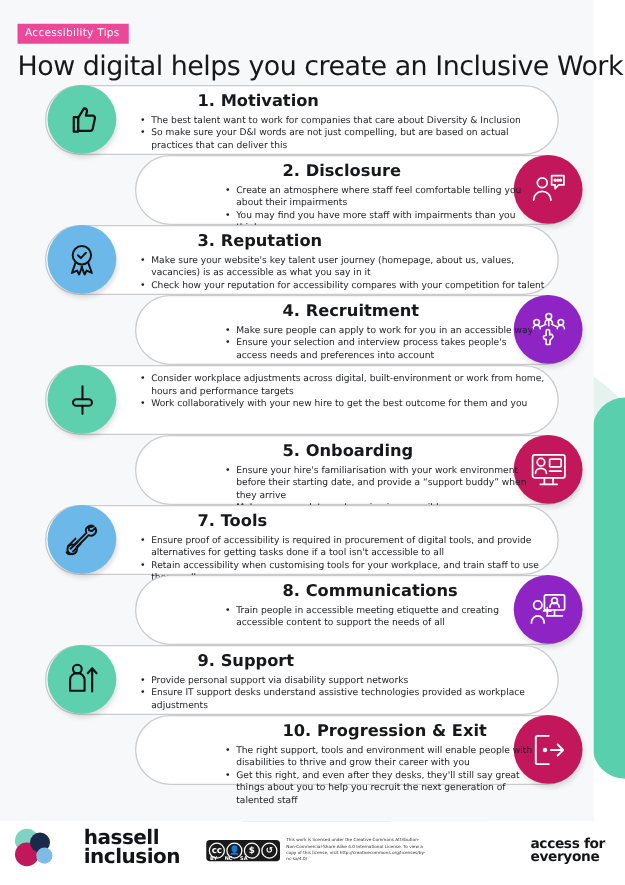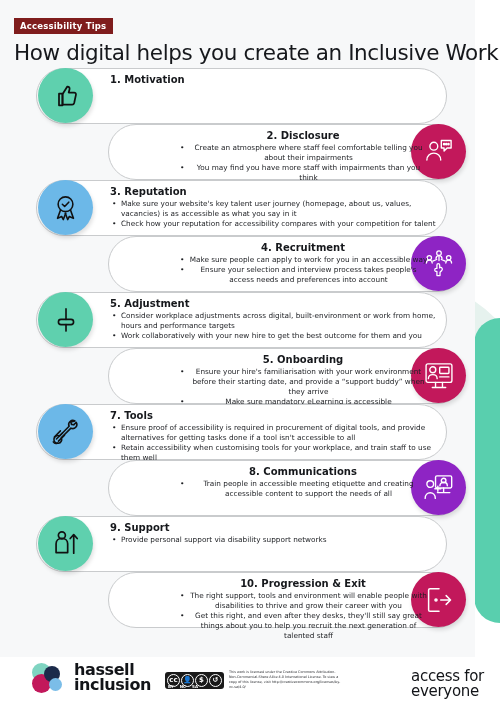--- a/index.html
+++ b/index.html
@@ -75,24 +75,24 @@
   }
 
   
   #header {
     position: relative;
     z-index: 4;
     padding: 14px 0 0 14px;
   }
   #eyebrow-badge {
     display: inline-block;
-    background: #7f1d1d;
+    background: #ec4899;
     color: #ffffff;
     font-size: 8.5px;
-    font-weight: bold;
+    font-weight: normal;
     letter-spacing: 0.2px;
     padding: 3px 7px 3px 6px;
   }
   #page-title {
     font-size: 21.5px;
     font-weight: 400;
     color: #16181c;
     letter-spacing: -0.4px;
     margin-top: 6px;
     white-space: nowrap;
@@ -136,27 +136,28 @@
   .step.left  .badge { left: 38px; }
   .step.right .badge { right: 24px; }
 
   .badge svg { display: block; }
 
   .body {
     position: absolute;
     top: 6px;
   }
   .step.left  .body { left: 110px; right: 50px; }
-  .step.right .body { left: 178px; right: 62px; text-align: center; }
+  .step.right .body { left: 178px; right: 62px; }
 
   .step-title {
-    font-size: 10px;
+    font-size: 13px;
     font-weight: bold;
     color: #16181c;
     margin-bottom: 2px;
+    margin-left: 48px;
   }
   ul.bullets {
     list-style: none;
   }
   ul.bullets li {
     position: relative;
     padding-left: 11px;
     font-size: 7.3px;
     line-height: 1.38;
     color: #1d1f23;
@@ -175,25 +176,25 @@
     position: absolute;
     left: 0; bottom: 0;
     width: 500px;
     height: 51px;
     z-index: 5;
     display: flex;
     align-items: center;
   }
   #brand-logo {
     position: absolute;
-    left: 32px;
+    left: 12px;
     top: 6px;
     display: flex;
     align-items: center;
-    gap: 6px;
+    gap: 19px;
   }
   .logo-mark {
     position: relative;
     width: 36px;
     height: 30px;
   }
   .lc { position: absolute; border-radius: 50%; }
   .lc1 { width: 19px; height: 19px; left: 0;   top: 0;   background: #7fd4c1; }
   .lc2 { width: 19px; height: 19px; left: 0;   top: 11px; background: #c2185b; }
   .lc3 { width: 16px; height: 16px; left: 12px; top: 3px; background: #1b2a4a; }
@@ -250,22 +251,22 @@
     line-height: 1.5;
     color: #2a2c30;
     width: 112px;
   }
 
   #tagline {
     position: absolute;
     right: 16px;
     top: 12px;
     text-align: left;
-    font-size: 15px;
-    font-weight: normal;
+    font-size: 11px;
+    font-weight: bold;
     line-height: 1.0;
     color: #121418;
     letter-spacing: -0.3px;
   }
 </style>
 </head>
 <body>
 
 <div id="bg-decor">
   <div class="blob blob-teal-big"></div>
@@ -287,20 +288,24 @@
       <div class="badge" style="background: rgb(95, 208, 174);">
         <span>
           <svg width="28" height="28" viewBox="0 0 24 24" fill="none" stroke="#111" stroke-width="1.5" stroke-linejoin="round" stroke-linecap="round">
             <path d="M6 10h3V20H6z"></path>
             <path d="M9 10.5l4-6.5c1.6-.2 2.4 1 2 2.4L14.3 9H19c1.1 0 1.8 1 1.5 2l-1.5 7c-.2.8-.9 1.4-1.7 1.4H9z"></path>
           </svg>
         </span>
       </div>
       <div class="body">
         <div class="step-title">1. Motivation</div>
+        <ul class="bullets">
+          <li>The best talent want to work for companies that care about Diversity &amp; Inclusion</li>
+          <li>So make sure your D&amp;I words are not just compelling, but are based on actual practices that can deliver this</li>
+        </ul>
       </div>
     </div>
     <div class="step right" style="margin-bottom: 0px;">
       <div class="pill"></div>
       <div class="badge" style="background: rgb(194, 24, 91);">
         <span>
           <svg width="30" height="30" viewBox="0 0 26 26" fill="none" stroke="#fff" stroke-width="1.2" stroke-linejoin="round" stroke-linecap="round">
             <circle cx="8.5" cy="8" r="3.4"></circle>
             <path d="M2.5 20c0-3.6 2.7-6 6-6s6 2.4 6 6"></path>
             <path d="M15 3h8.5v6.5H20l-2.6 2.6V9.5H15z"></path>
@@ -366,21 +371,20 @@
       <div class="pill"></div>
       <div class="badge" style="background: rgb(95, 208, 174);">
         <span>
           <svg width="28" height="28" viewBox="0 0 24 24" fill="none" stroke="#111" stroke-width="1.4" stroke-linejoin="round" stroke-linecap="round">
             <path d="M12 2.5v9M12 16v5.5"></path>
             <rect x="5.5" y="11.5" width="13" height="4.5" rx="2.2"></rect>
           </svg>
         </span>
       </div>
       <div class="body">
-        <div class="step-title">5. Adjustment</div>
         <ul class="bullets">
           <li>Consider workplace adjustments across digital, built-environment or work from home, hours and performance targets</li>
           <li>Work collaboratively with your new hire to get the best outcome for them and you</li>
         </ul>
       </div>
     </div>
     <div class="step right" style="margin-bottom: 0px;">
       <div class="pill"></div>
       <div class="badge" style="background: rgb(194, 24, 91);">
         <span>
@@ -451,20 +455,21 @@
             <circle cx="9" cy="5.2" r="2.9"></circle>
             <path d="M4.2 19.5v-7.3c0-2.5 2.1-4.4 4.8-4.4s4.8 1.9 4.8 4.4v7.3z"></path>
             <path d="M18.8 20V5M15.9 7.9L18.8 4.6 21.7 7.9"></path>
           </svg>
         </span>
       </div>
       <div class="body">
         <div class="step-title">9. Support</div>
         <ul class="bullets">
           <li>Provide personal support via disability support networks</li>
+          <li>Ensure IT support desks understand assistive technologies provided as workplace adjustments</li>
         </ul>
       </div>
     </div>
     <div class="step right" style="margin-bottom: 0px;">
       <div class="pill"></div>
       <div class="badge" style="background: rgb(194, 24, 91);">
         <span>
           <svg width="30" height="30" viewBox="0 0 26 26" fill="none" stroke="#fff" stroke-width="1.3" stroke-linejoin="round" stroke-linecap="round">
             <path d="M13 3.2H5.2a1.2 1.2 0 0 0-1.2 1.2v17.2a1.2 1.2 0 0 0 1.2 1.2H13"></path>
             <circle cx="10.4" cy="13" r=".9"></circle>

